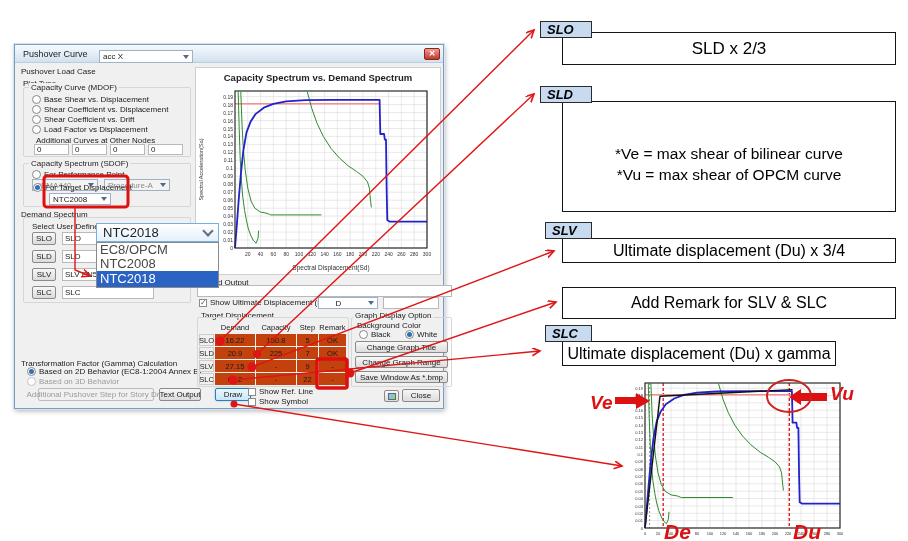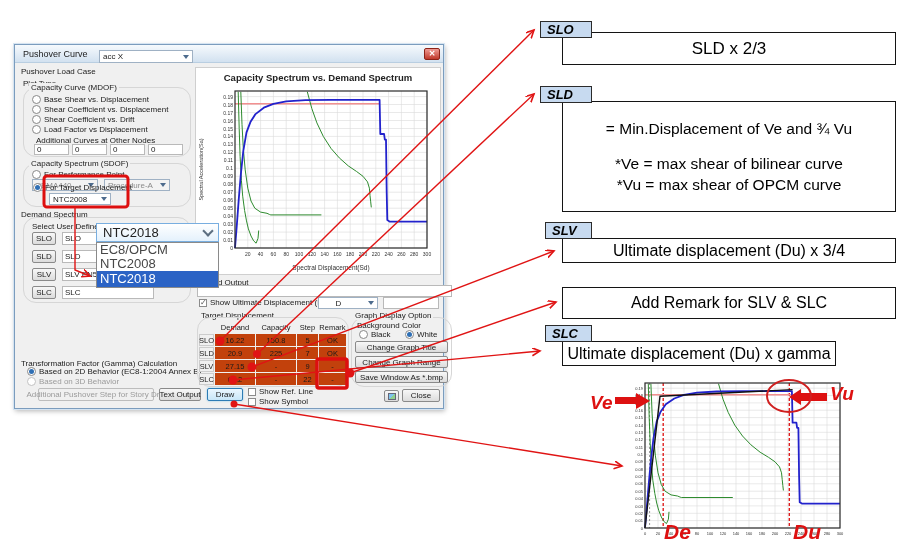--- a/index.html
+++ b/index.html
@@ -6,21 +6,21 @@
   html,body{width:908px;height:541px;background:#fff;font-family:"Liberation Sans",sans-serif;overflow:hidden;position:relative}
   .abs{position:absolute}
   
   #dialog{left:14px;top:44px;width:430px;height:365px;background:#f0f0f0;border:1px solid #7b9cbd;
           box-shadow:0 0 0 1px #d5e4f2,1px 2px 5px rgba(0,0,0,.3);font-size:8px;color:#1a1a1a;z-index:1}
   .titlebar{left:0;top:0;width:428px;height:18px;background:linear-gradient(#f6fafd,#d2e1f0);border-bottom:1px solid #b9cee1}
   .dlg-title{left:8px;top:4px;font-size:9px;color:#222}
   .close-btn{right:3px;top:3px;width:16px;height:12px;background:linear-gradient(#f09a93,#c0392b);
              border:1px solid #8c2318;border-radius:2px;color:#fff;font-size:8px;line-height:10px;text-align:center;font-weight:bold}
   .lbl{white-space:nowrap}
-  .group{border:1px solid #d6d6d6;border-radius:13px}
+  .group{border:1px solid #d6d6d6;border-radius:2px}
   .group-cap{position:absolute;top:-5px;left:5px;background:#f0f0f0;padding:0 2px;white-space:nowrap}
   .radio{width:9px;height:9px;border:1px solid #898989;border-radius:50%;background:#fff;display:inline-block;flex:none}
   .radio.sel::after{content:"";display:block;width:5px;height:5px;margin:1px;border-radius:50%;background:#2f6fb4}
   .radio.dis{border-color:#c2c2c2}
   .rrow{display:flex;align-items:flex-end;gap:3px;white-space:nowrap}
   .combo{background:#fff;border:1px solid #9fb1c4;display:flex;align-items:center;padding:0 3px;white-space:nowrap}
   .combo .arr{margin-left:auto;width:0;height:0;border-left:3px solid transparent;border-right:3px solid transparent;border-top:4px solid #4d6b8d}
   .combo.dis{background:#f3f3f3;color:#8a8a8a}
   .field{background:#fff;border:1px solid #b9b9b9;padding:0 2px;display:flex;align-items:center}
   .btn{background:linear-gradient(#f7f7f7,#dcdcdc);border:1px solid #8a8a8a;border-radius:2px;
@@ -136,21 +136,21 @@
       <span class="radio sel"></span>
       <span>Based on 2D Behavior (EC8-1:2004  Annex B)</span>
     </div>
   <div class="rrow abs" style="left:12px;top:332px;color:#9b9b9b">
       <span class="radio dis"></span>
       <span>Based on 3D Behavior</span>
     </div>
 
   <div class="btn dis abs" style="left:23px;top:343px;width:116px;height:13px">Additional Pushover Step for Story Drift</div>
   <div class="btn abs" style="left:144px;top:343px;width:42px;height:13px">Text Output</div>
-  <div class="btn default abs" style="left:192px;top:343px;width:36px;height:13px">Draw</div>
+  <div class="btn default abs" style="left:200px;top:343px;width:36px;height:13px">Draw</div>
 
   <div class="chart-panel abs"></div>
   <div class="chart-title abs">Capacity Spectrum vs. Demand Spectrum</div>
   <div class="chartbox abs" style="left:181px;top:38px;width:244px;height:190px" id="chart-main"><svg width="244" height="190" xmlns="http://www.w3.org/2000/svg">
         <rect x="39" y="8" width="192" height="157" fill="#ffffff"></rect>
         <line x1="51.8" y1="8" x2="51.8" y2="165" stroke="#dadada" stroke-width="0.6"></line>
         <text x="51.8" y="173" font-size="5" text-anchor="middle" fill="#333" font-family="Liberation Sans, sans-serif">20</text>
         <line x1="64.6" y1="8" x2="64.6" y2="165" stroke="#dadada" stroke-width="0.6"></line>
         <text x="64.6" y="173" font-size="5" text-anchor="middle" fill="#333" font-family="Liberation Sans, sans-serif">40</text>
         <line x1="77.4" y1="8" x2="77.4" y2="165" stroke="#dadada" stroke-width="0.6"></line>
@@ -314,21 +314,20 @@
   <div class="dd-opt">EC8/OPCM</div>
   <div class="dd-opt">NTC2008</div>
   <div class="dd-opt hl">NTC2018</div>
 </div>
 
 <div class="atab abs" style="left:540px;top:21px;width:52px;height:17px">SLO</div>
 <div class="abox abs" style="left:562px;top:32px;width:334px;height:33px;font-size:17px">SLD x 2/3</div>
 
 <div class="atab abs" style="left:540px;top:86px;width:52px;height:17px">SLD</div>
 <div class="abox abs" style="left:562px;top:101px;width:334px;height:111px;font-size:15.5px;line-height:21px">
-  <div>= Min.Displacement of Ve and ¾ Vu</div>
   <div style="height:14px"></div>
   <div>*Ve = max shear of bilinear curve</div>
   <div>*Vu = max shear of OPCM curve</div>
 </div>
 
 <div class="atab abs" style="left:545px;top:222px;width:47px;height:17px">SLV</div>
 <div class="abox abs" style="left:562px;top:238px;width:334px;height:25px;font-size:16px">Ultimate displacement (Du) x 3/4</div>
 
 <div class="abox abs" style="left:562px;top:287px;width:334px;height:32px;font-size:16px">Add Remark for SLV &amp; SLC</div>
 

